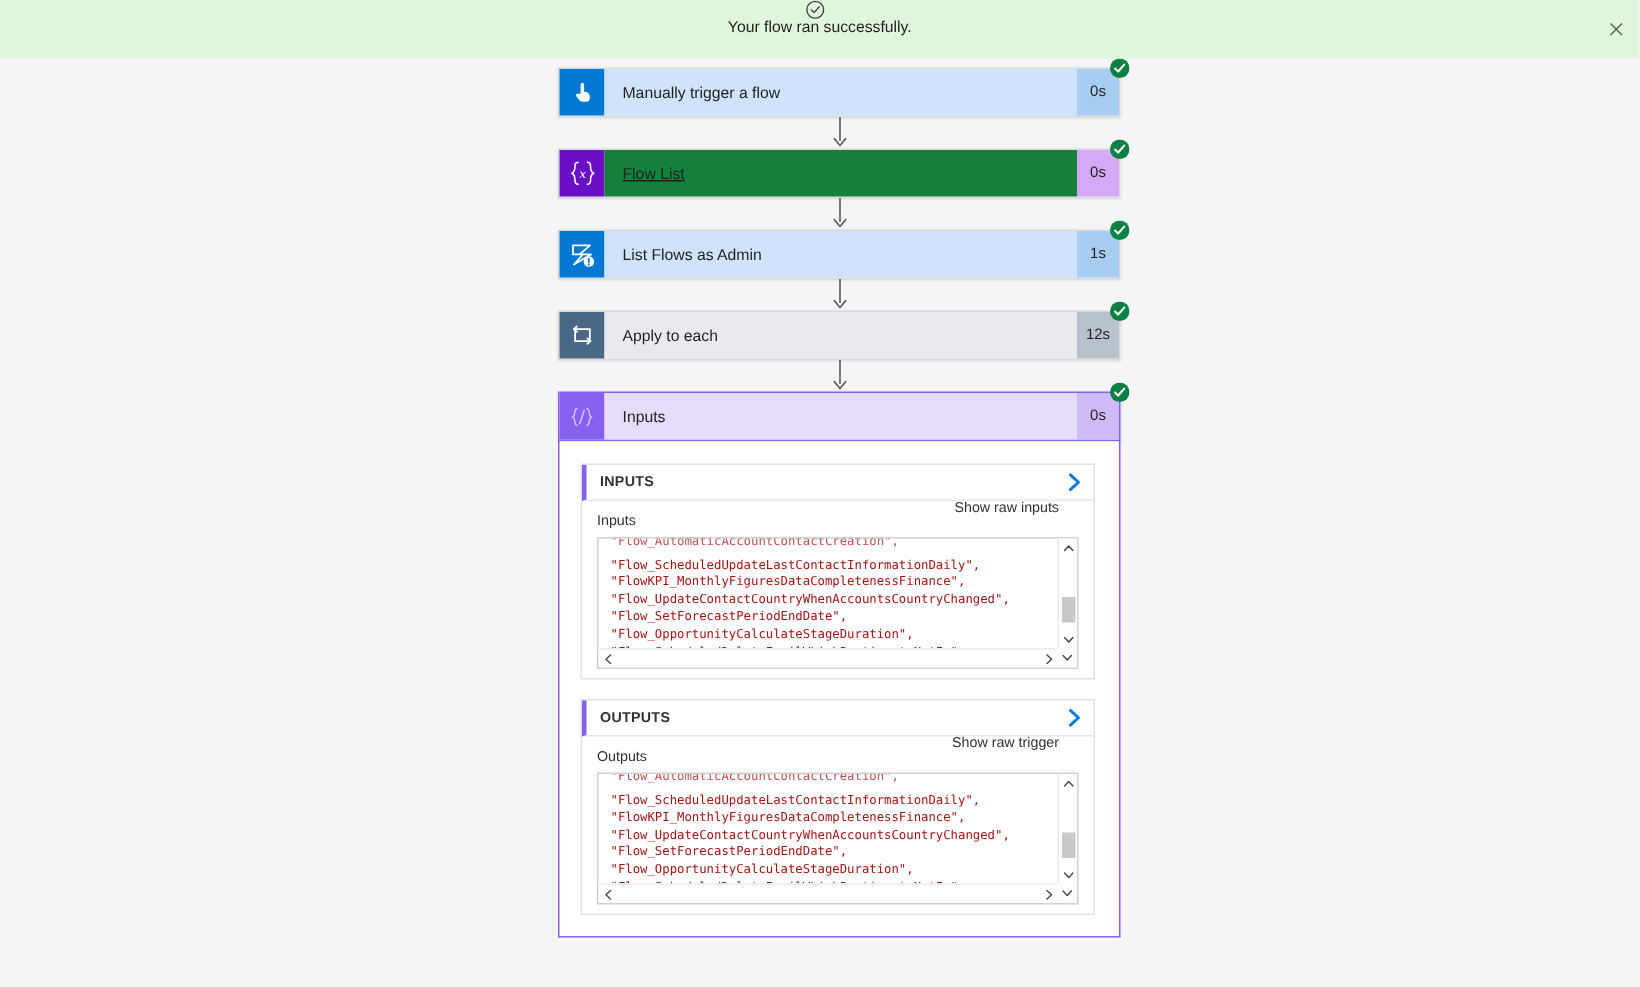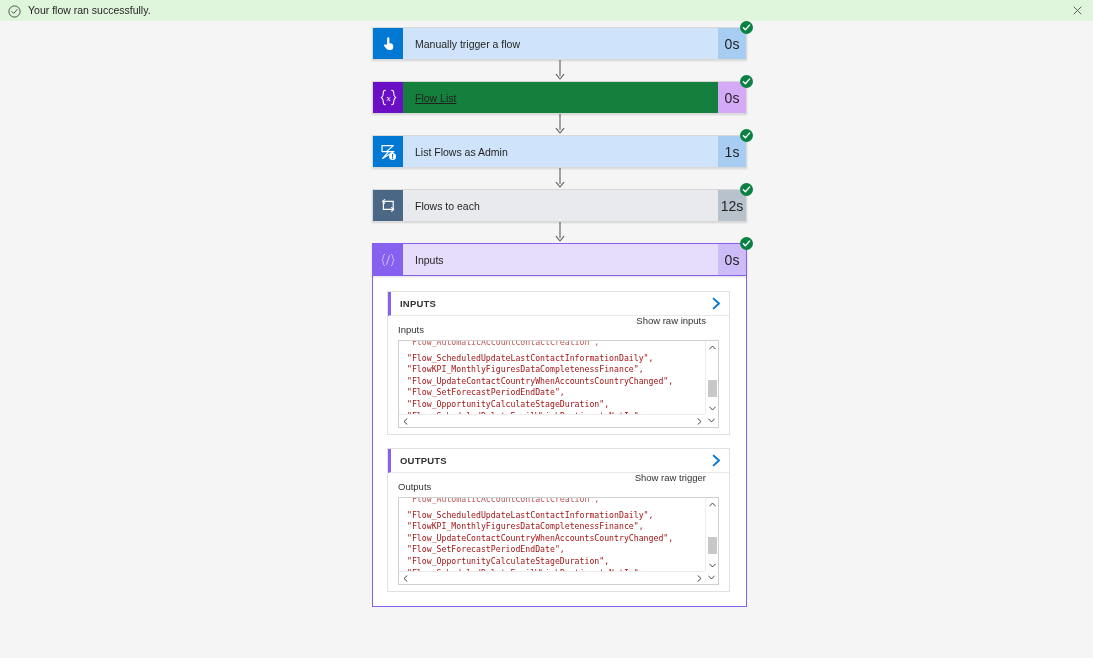--- a/index.html
+++ b/index.html
@@ -7,25 +7,26 @@
     margin: 0; padding: 0;
     width: 1093px; height: 658px;
     background: #f5f5f5;
     font-family: "Liberation Sans", sans-serif;
     overflow: hidden;
   }
 
   
   .banner {
     position: relative;
-    height: 21px;
+    height: 39px;
     background: #dff6dd;
     display: flex;
     align-items: center;
     padding: 0 8px;
+    flex-direction: column;
   }
   .banner-check {
     width: 13px; height: 13px;
     flex: 0 0 13px;
     margin-right: 7px;
     display: block;
   }
   .banner-text {
     font-size: 10.5px;
     color: #201f1e;
@@ -83,21 +84,21 @@
     font-size: 10.5px;
     color: #201f1e;
     overflow: hidden;
     white-space: nowrap;
   }
   .node-duration {
     flex: 0 0 28px;
     display: flex;
     align-items: center;
     justify-content: center;
-    font-size: 14px;
+    font-size: 10px;
     color: #201f1e;
   }
   .node-badge {
     position: absolute;
     right: -6px;
     top: -6px;
     width: 13px; height: 13px;
     z-index: 4;
   }
   .node-badge svg { display: block; }
@@ -371,21 +372,21 @@
 
     <div class="node-wrap">
       <div class="node t-slate">
         <div class="node-icon">
           <svg width="18" height="16" viewBox="0 0 18 16">
             <path d="M4.4 3.4 H14.2 V11.4 H4.4 Z" fill="none" stroke="#fff" stroke-width="1.2"></path>
             <path d="M5.6 1.6 L3.5 3.4 L5.6 5.2" fill="none" stroke="#fff" stroke-width="1.2" stroke-linecap="round" stroke-linejoin="round"></path>
             <path d="M12.6 9.6 L14.7 11.4 L12.6 13.2" fill="none" stroke="#fff" stroke-width="1.2" stroke-linecap="round" stroke-linejoin="round"></path>
           </svg>
         </div>
-        <div class="node-title">Flows to each</div>
+        <div class="node-title">Apply to each</div>
         <div class="node-duration">12s</div>
       </div>
       <span class="node-badge">
         <svg width="13" height="13" viewBox="0 0 13 13">
           <circle cx="6.5" cy="6.5" r="6.5" fill="#0b8043"></circle>
           <path d="M3.4 6.7 L5.4 8.7 L9.5 4.1" fill="none" stroke="#fff" stroke-width="1.4" stroke-linecap="round" stroke-linejoin="round"></path>
         </svg>
       </span>
     </div>
 

